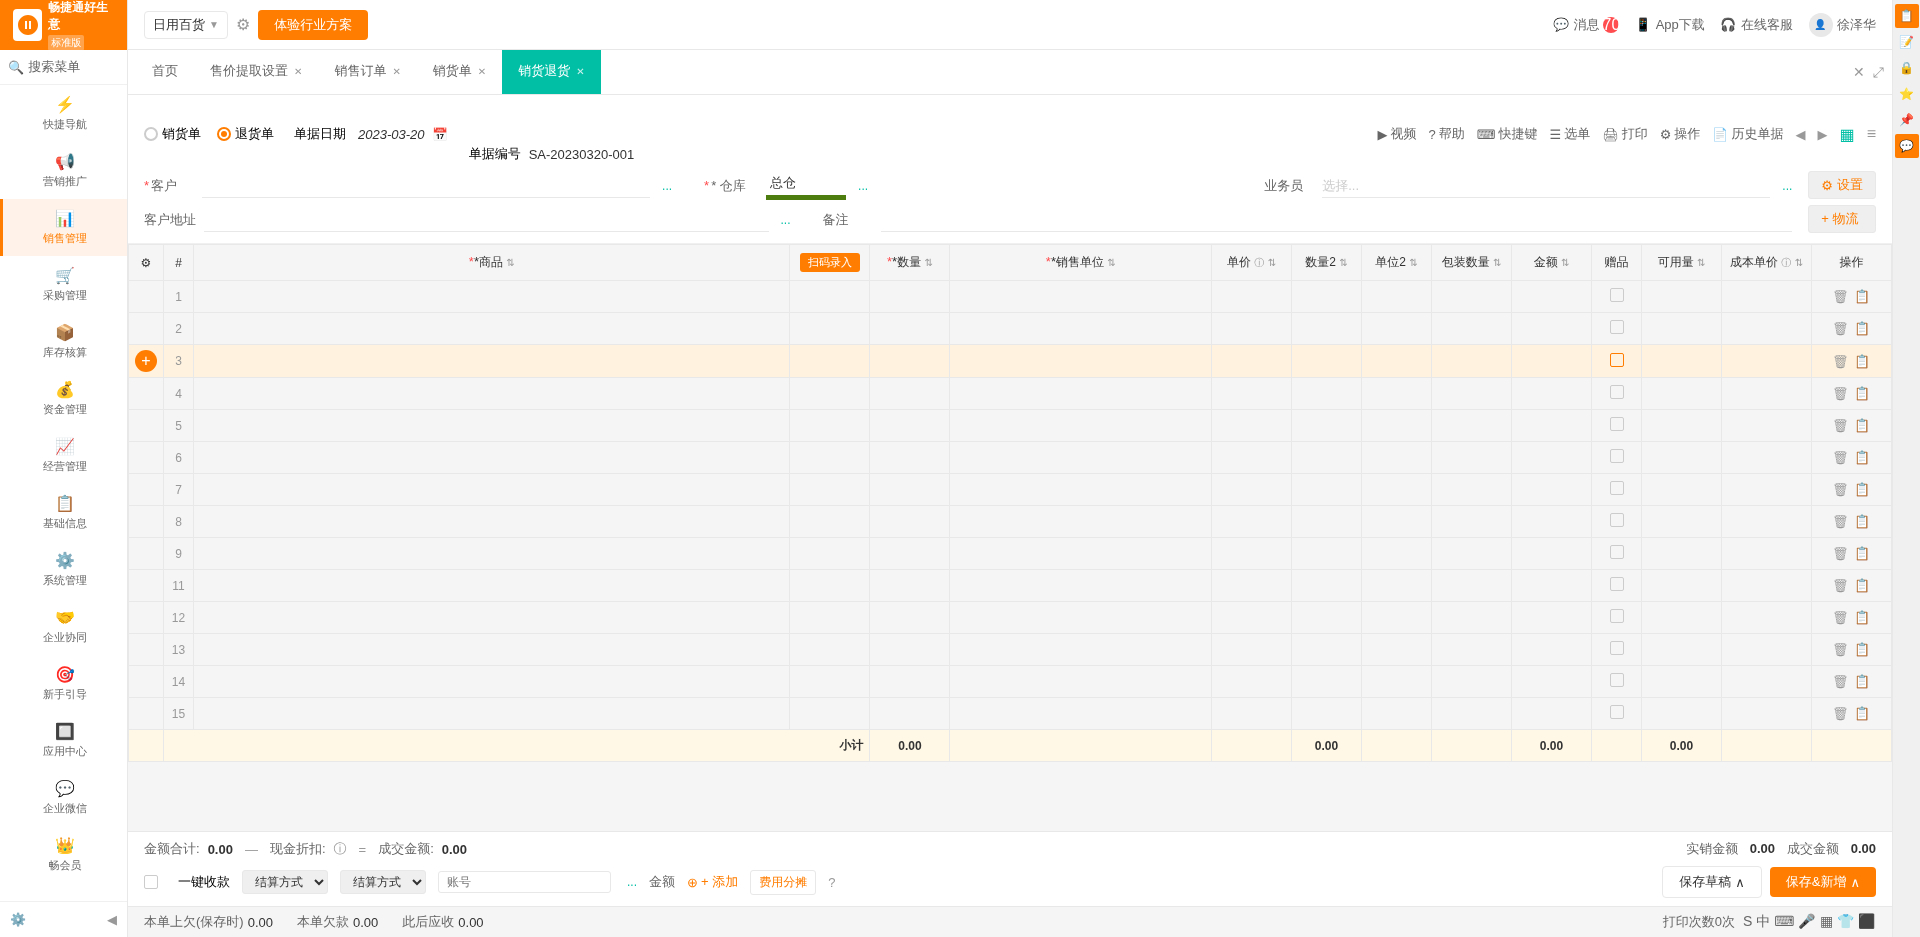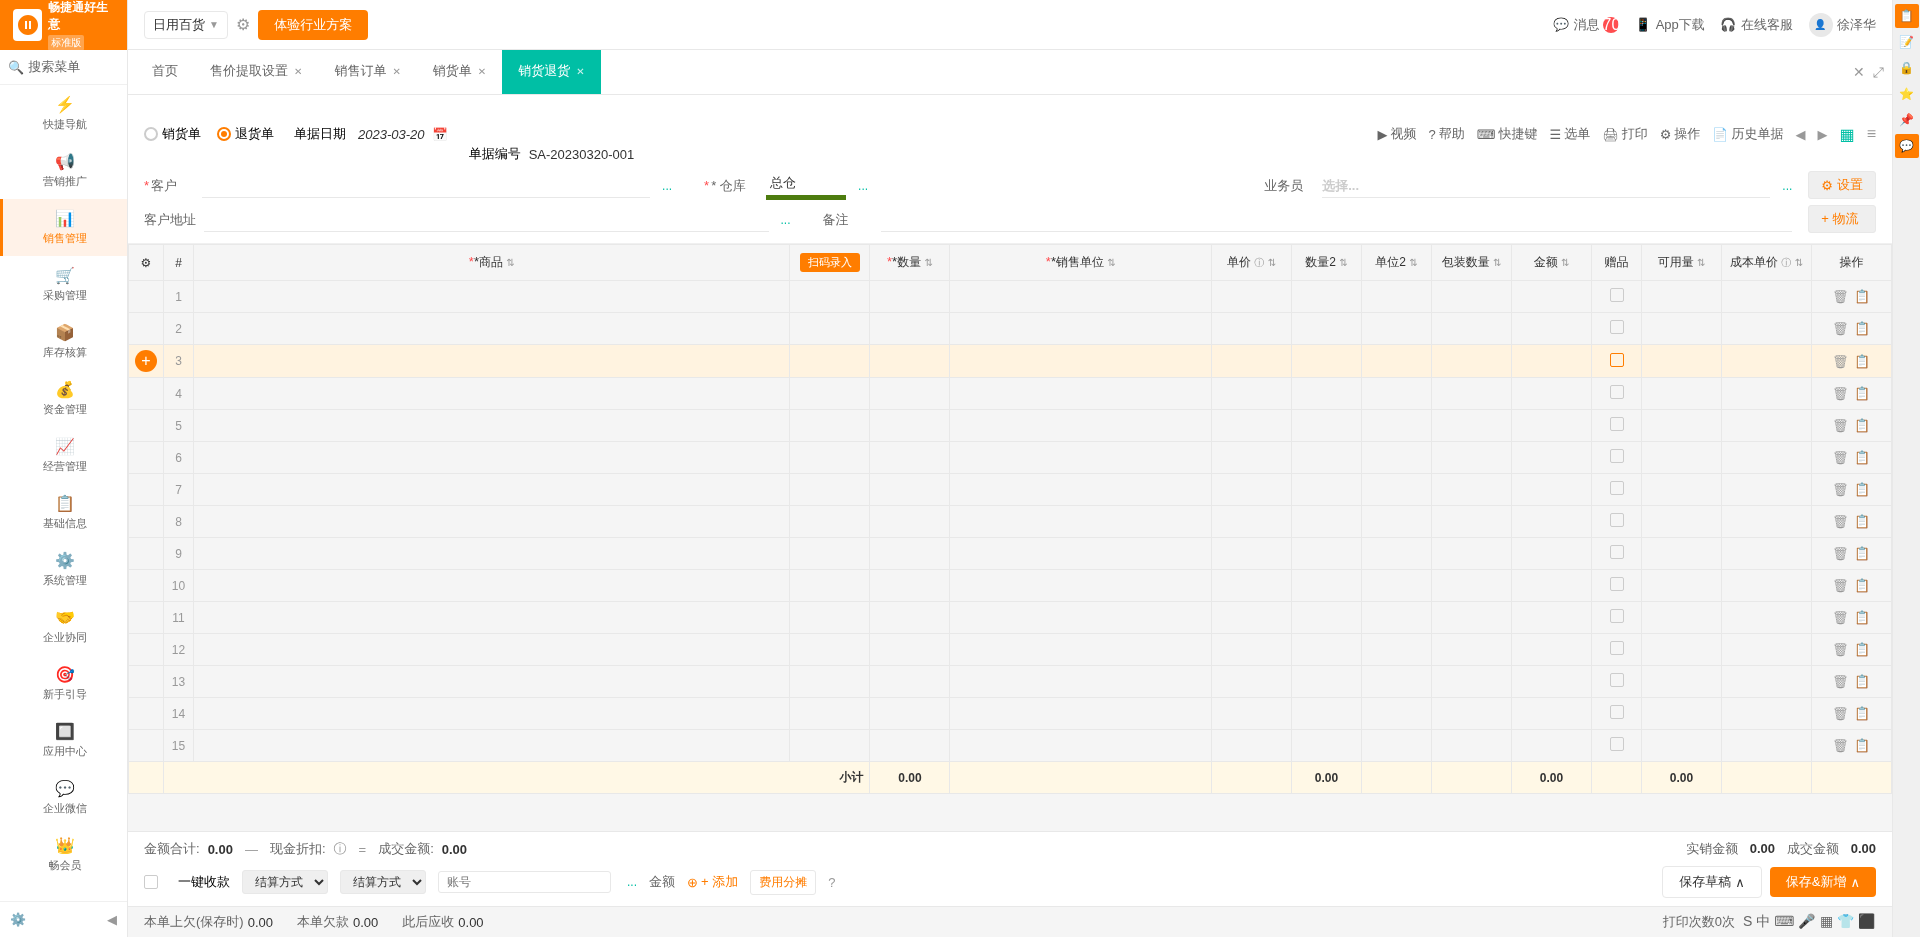--- a/index.html
+++ b/index.html
@@ -317,21 +317,21 @@
               <input class="form-input" style="border-top: none; border-right: none; border-left: none; border-image: initial; border-bottom: 1px solid rgb(232, 232, 232); outline: none; min-width: 120px;">
               <span class="dotdotdot">...</span>
             </div>
             <div class="form-row-item" style="flex:1;">
               <span class="label required">* <span>仓库</span></span>
               <span style="color:#333;margin-left:4px;border-bottom:5px solid #4d7c0f;min-width:80px;padding:3px 4px;">总仓</span>
               <span class="dotdotdot">...</span>
             </div>
             <div class="form-row-item" style="flex:1;">
               <span class="label">业务员</span>
-              <input class="form-input" style="border-top: none; border-right: none; border-left: none; border-image: initial; border-bottom: 1px solid rgb(232, 232, 232); outline: none; min-width: 120px; color: rgb(204, 204, 204); font-weight: bold;" placeholder="选择...">
+              <input class="form-input" style="border-top: none; border-right: none; border-left: none; border-image: initial; border-bottom: 1px solid rgb(232, 232, 232); outline: none; min-width: 120px; color: rgb(204, 204, 204);" placeholder="选择...">
               <span class="dotdotdot">...</span>
             </div>
           </div>
           <div style="display:flex;gap:32px;">
             <div class="form-row-item" style="flex:1;">
               <span class="label">客户地址</span>
               <input class="form-input" style="border-top: none; border-right: none; border-left: none; border-image: initial; border-bottom: 1px solid rgb(232, 232, 232); outline: none; min-width: 200px;">
               <span class="dotdotdot">...</span>
             </div>
             <div class="form-row-item" style="flex:1.5;">
@@ -601,42 +601,20 @@
               <td></td>
               <td>
                 <div class="action-icons">
                   <span style="cursor:pointer;color:#999;">🗑</span>
                   <span style="cursor:pointer;color:#999;">📋</span>
                 </div>
               </td>
             </tr>
           <tr>
               <td></td>
-              <td class="row-num">10</td>
-              <td></td>
-              <td></td>
-              <td></td>
-              <td></td>
-              <td></td>
-              <td></td>
-              <td></td>
-              <td></td>
-              <td></td>
-              <td class="checkbox-cell"><span class="checkbox"></span></td>
-              <td></td>
-              <td></td>
-              <td>
-                <div class="action-icons">
-                  <span style="cursor:pointer;color:#999;">🗑</span>
-                  <span style="cursor:pointer;color:#999;">📋</span>
-                </div>
-              </td>
-            </tr>
-          <tr>
-              <td></td>
               <td class="row-num">11</td>
               <td></td>
               <td></td>
               <td></td>
               <td></td>
               <td></td>
               <td></td>
               <td></td>
               <td></td>
               <td></td>

